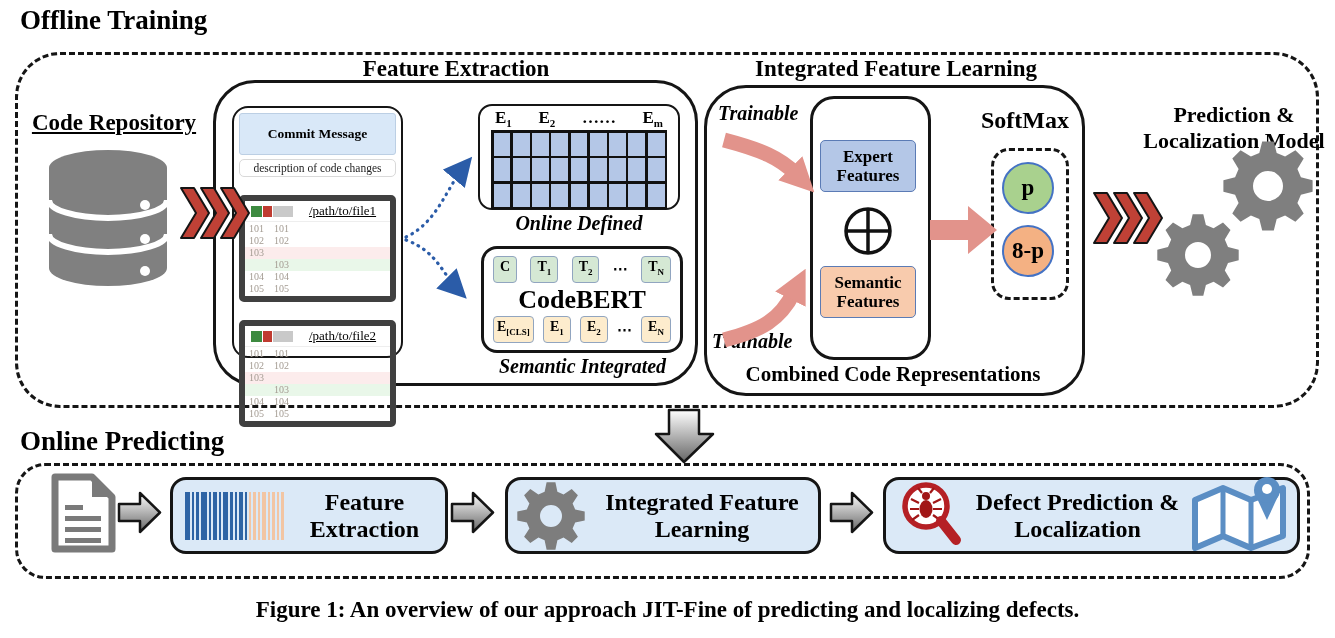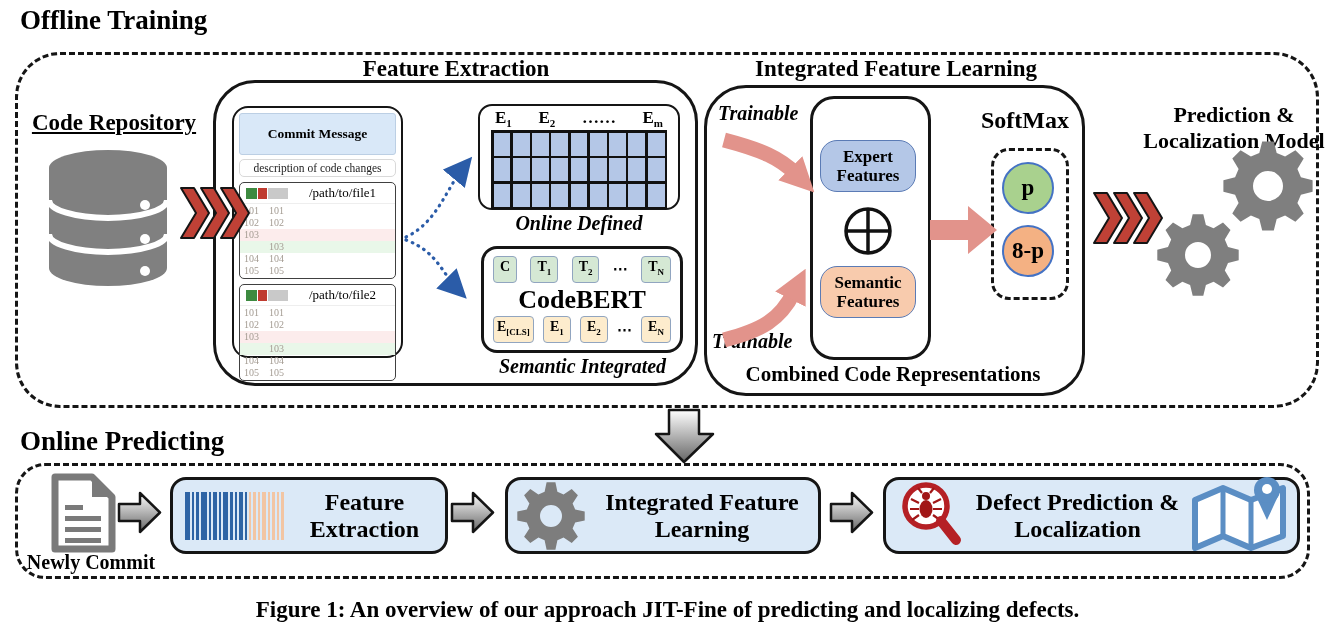--- a/index.html
+++ b/index.html
@@ -9,21 +9,21 @@
   .ctr{text-align:center;}
   .sec-title{font-size:27px;font-weight:bold;}
   .grp-title{font-size:23px;font-weight:bold;text-align:center;}
   .dashbox{border:3px dashed #151515;}
   .solidbox{border:3px solid #151515;}
 
   
   .commit-panel{background:#fff;border:2.5px solid #151515;border-radius:16px;padding:5px;box-sizing:border-box;}
   .cm-header{background:#d9e8f8;border:1px solid #bccfe4;border-radius:3px;text-align:center;font-weight:bold;font-size:13.5px;padding:12px 0;}
   .cm-desc{border:1px solid #d9d9d9;border-radius:5px;text-align:center;font-size:11.5px;padding:2px 0;margin-top:4px;color:#222;}
-  .cfile{border:1px solid #404040;border-radius:5px;margin-top:5px;overflow:hidden;}
+  .cfile{border:6px solid #404040;border-radius:5px;margin-top:18px;overflow:hidden;text-decoration:underline;}
   .cfile-head{display:flex;align-items:center;gap:6px;padding:2px 4px 2px 6px;border-bottom:1px solid #eee;}
   .diffstat{display:inline-flex;gap:1px;align-items:center;}
   .diffstat i{display:inline-block;height:11px;}
   .diffstat .g{width:11px;background:#3d8a40;}
   .diffstat .r{width:9px;background:#bf3b30;}
   .diffstat .n{width:20px;background:#c9c9c9;}
   .cpath{font-size:13px;flex:1;text-align:center;}
   .codeblock{padding:1px 0;}
   .cl{font-size:10px;line-height:12px;color:#a39b92;padding-left:4px;white-space:pre;}
   .cl span{display:inline-block;width:25px;}
@@ -43,21 +43,21 @@
   .tok-row{display:flex;justify-content:space-between;align-items:center;}
   .tok{border:1.5px solid #91a5c0;border-radius:4px;padding:0 6px;font-weight:bold;font-size:14px;line-height:19px;}
   .tok sub{font-size:9px;}
   .tok.green{background:#d5e8d4;}
   .tok.tan{background:#fdeccd;}
   .dots{border:none;background:none;padding:0;font-weight:bold;font-size:15px;}
   .cb-name{text-align:center;font-weight:bold;font-size:26px;line-height:1;}
 
   
   .trainable{font-style:italic;font-weight:bold;font-size:20px;}
-  .feat-box{border:1.5px solid #5b7bb5;border-radius:17px;display:flex;align-items:center;justify-content:center;text-align:center;font-weight:bold;font-size:17px;line-height:1.12;box-sizing:border-box;}
+  .feat-box{border:1.5px solid #5b7bb5;border-radius:5px;display:flex;align-items:center;justify-content:center;text-align:center;font-weight:bold;font-size:17px;line-height:1.12;box-sizing:border-box;}
   .pc{width:52px;height:52px;border-radius:50%;border:2px solid #4472c4;display:flex;align-items:center;justify-content:center;font-weight:bold;font-size:23px;box-sizing:border-box;}
 
   
   .step{background:#dbe9f7;border:3px solid #151515;border-radius:16px;display:flex;align-items:center;box-sizing:border-box;}
   .step-label{flex:1;text-align:center;font-weight:bold;font-size:24px;line-height:1.12;}
   .barcode{display:flex;align-items:stretch;gap:2px;height:48px;margin-left:12px;}
   .barcode span{display:block;}
   .barcode .b{background:#2e64a5;}
   .barcode .o{background:#f2c5a3;}
 
@@ -223,21 +223,20 @@
   <div class="abs dashbox" style="left:15px;top:463px;width:1289px;height:110px;border-radius:30px;"></div>
 
   <svg class="abs" style="left:46px;top:472px;" width="74" height="82" viewBox="0 0 74 82">
     <path d="M9,5 H46 L66,25 V77 H9 Z" fill="#fff" stroke="#7a7a7a" stroke-width="7" stroke-linejoin="round"></path>
     <path d="M46,5 L66,25 H46 Z" fill="#7a7a7a"></path>
     <rect x="19" y="33" width="18" height="5" fill="#7a7a7a"></rect>
     <rect x="19" y="44" width="36" height="5" fill="#7a7a7a"></rect>
     <rect x="19" y="55" width="36" height="5" fill="#7a7a7a"></rect>
     <rect x="19" y="66" width="36" height="5" fill="#7a7a7a"></rect>
   </svg>
-  <div class="abs bold ctr" style="left:16px;top:551px;width:150px;font-size:20px;">Newly Commit</div>
 
   <div class="abs step" style="left:170px;top:477px;width:278px;height:77px;">
     <div class="barcode" id="barcode">
         <span class="b" style="width: 5px;"></span>
         <span class="b" style="width: 2px;"></span>
         <span class="b" style="width: 3px;"></span>
         <span class="b" style="width: 6px;"></span>
         <span class="b" style="width: 2px;"></span>
         <span class="b" style="width: 4px;"></span>
         <span class="b" style="width: 2px;"></span>

